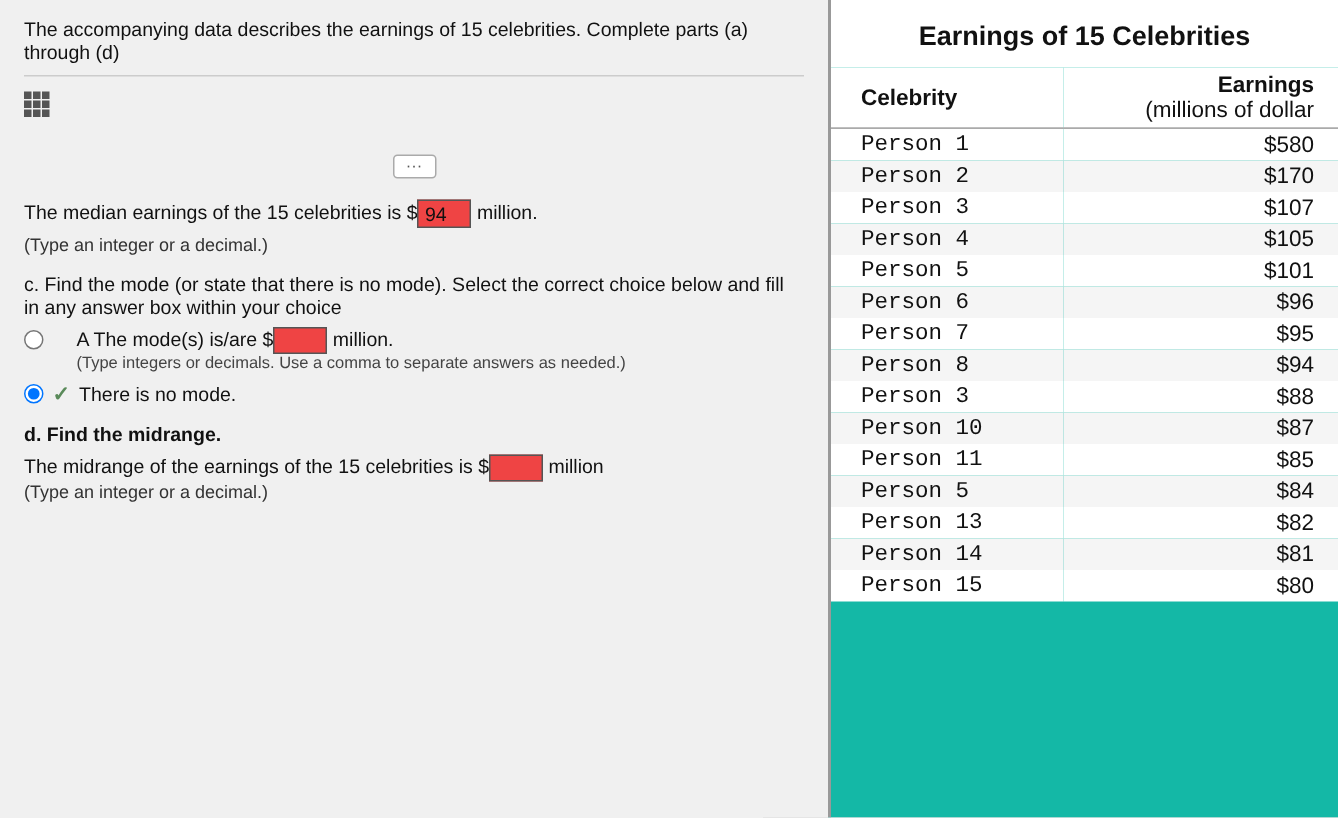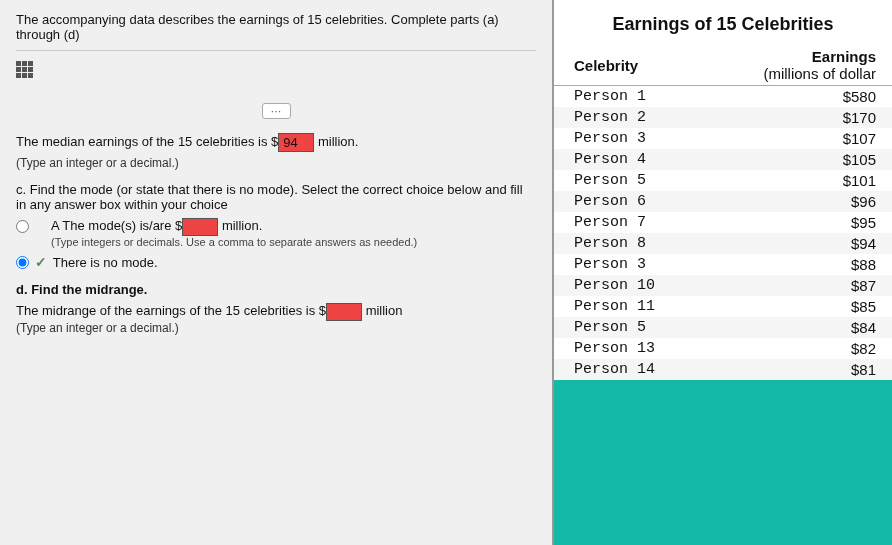--- a/index.html
+++ b/index.html
@@ -315,17 +315,21 @@
       <td>$84</td>
     </tr>
           <tr>
       <td class="col-celebrity">Person 13</td>
       <td>$82</td>
     </tr>
           <tr>
       <td class="col-celebrity">Person 14</td>
       <td>$81</td>
     </tr>
+          <tr>
+      <td class="col-celebrity">Person 15</td>
+      <td>$80</td>
+    </tr>
         </tbody>
     </table>
   </div>
 
 </div>
 
 </body></html>

